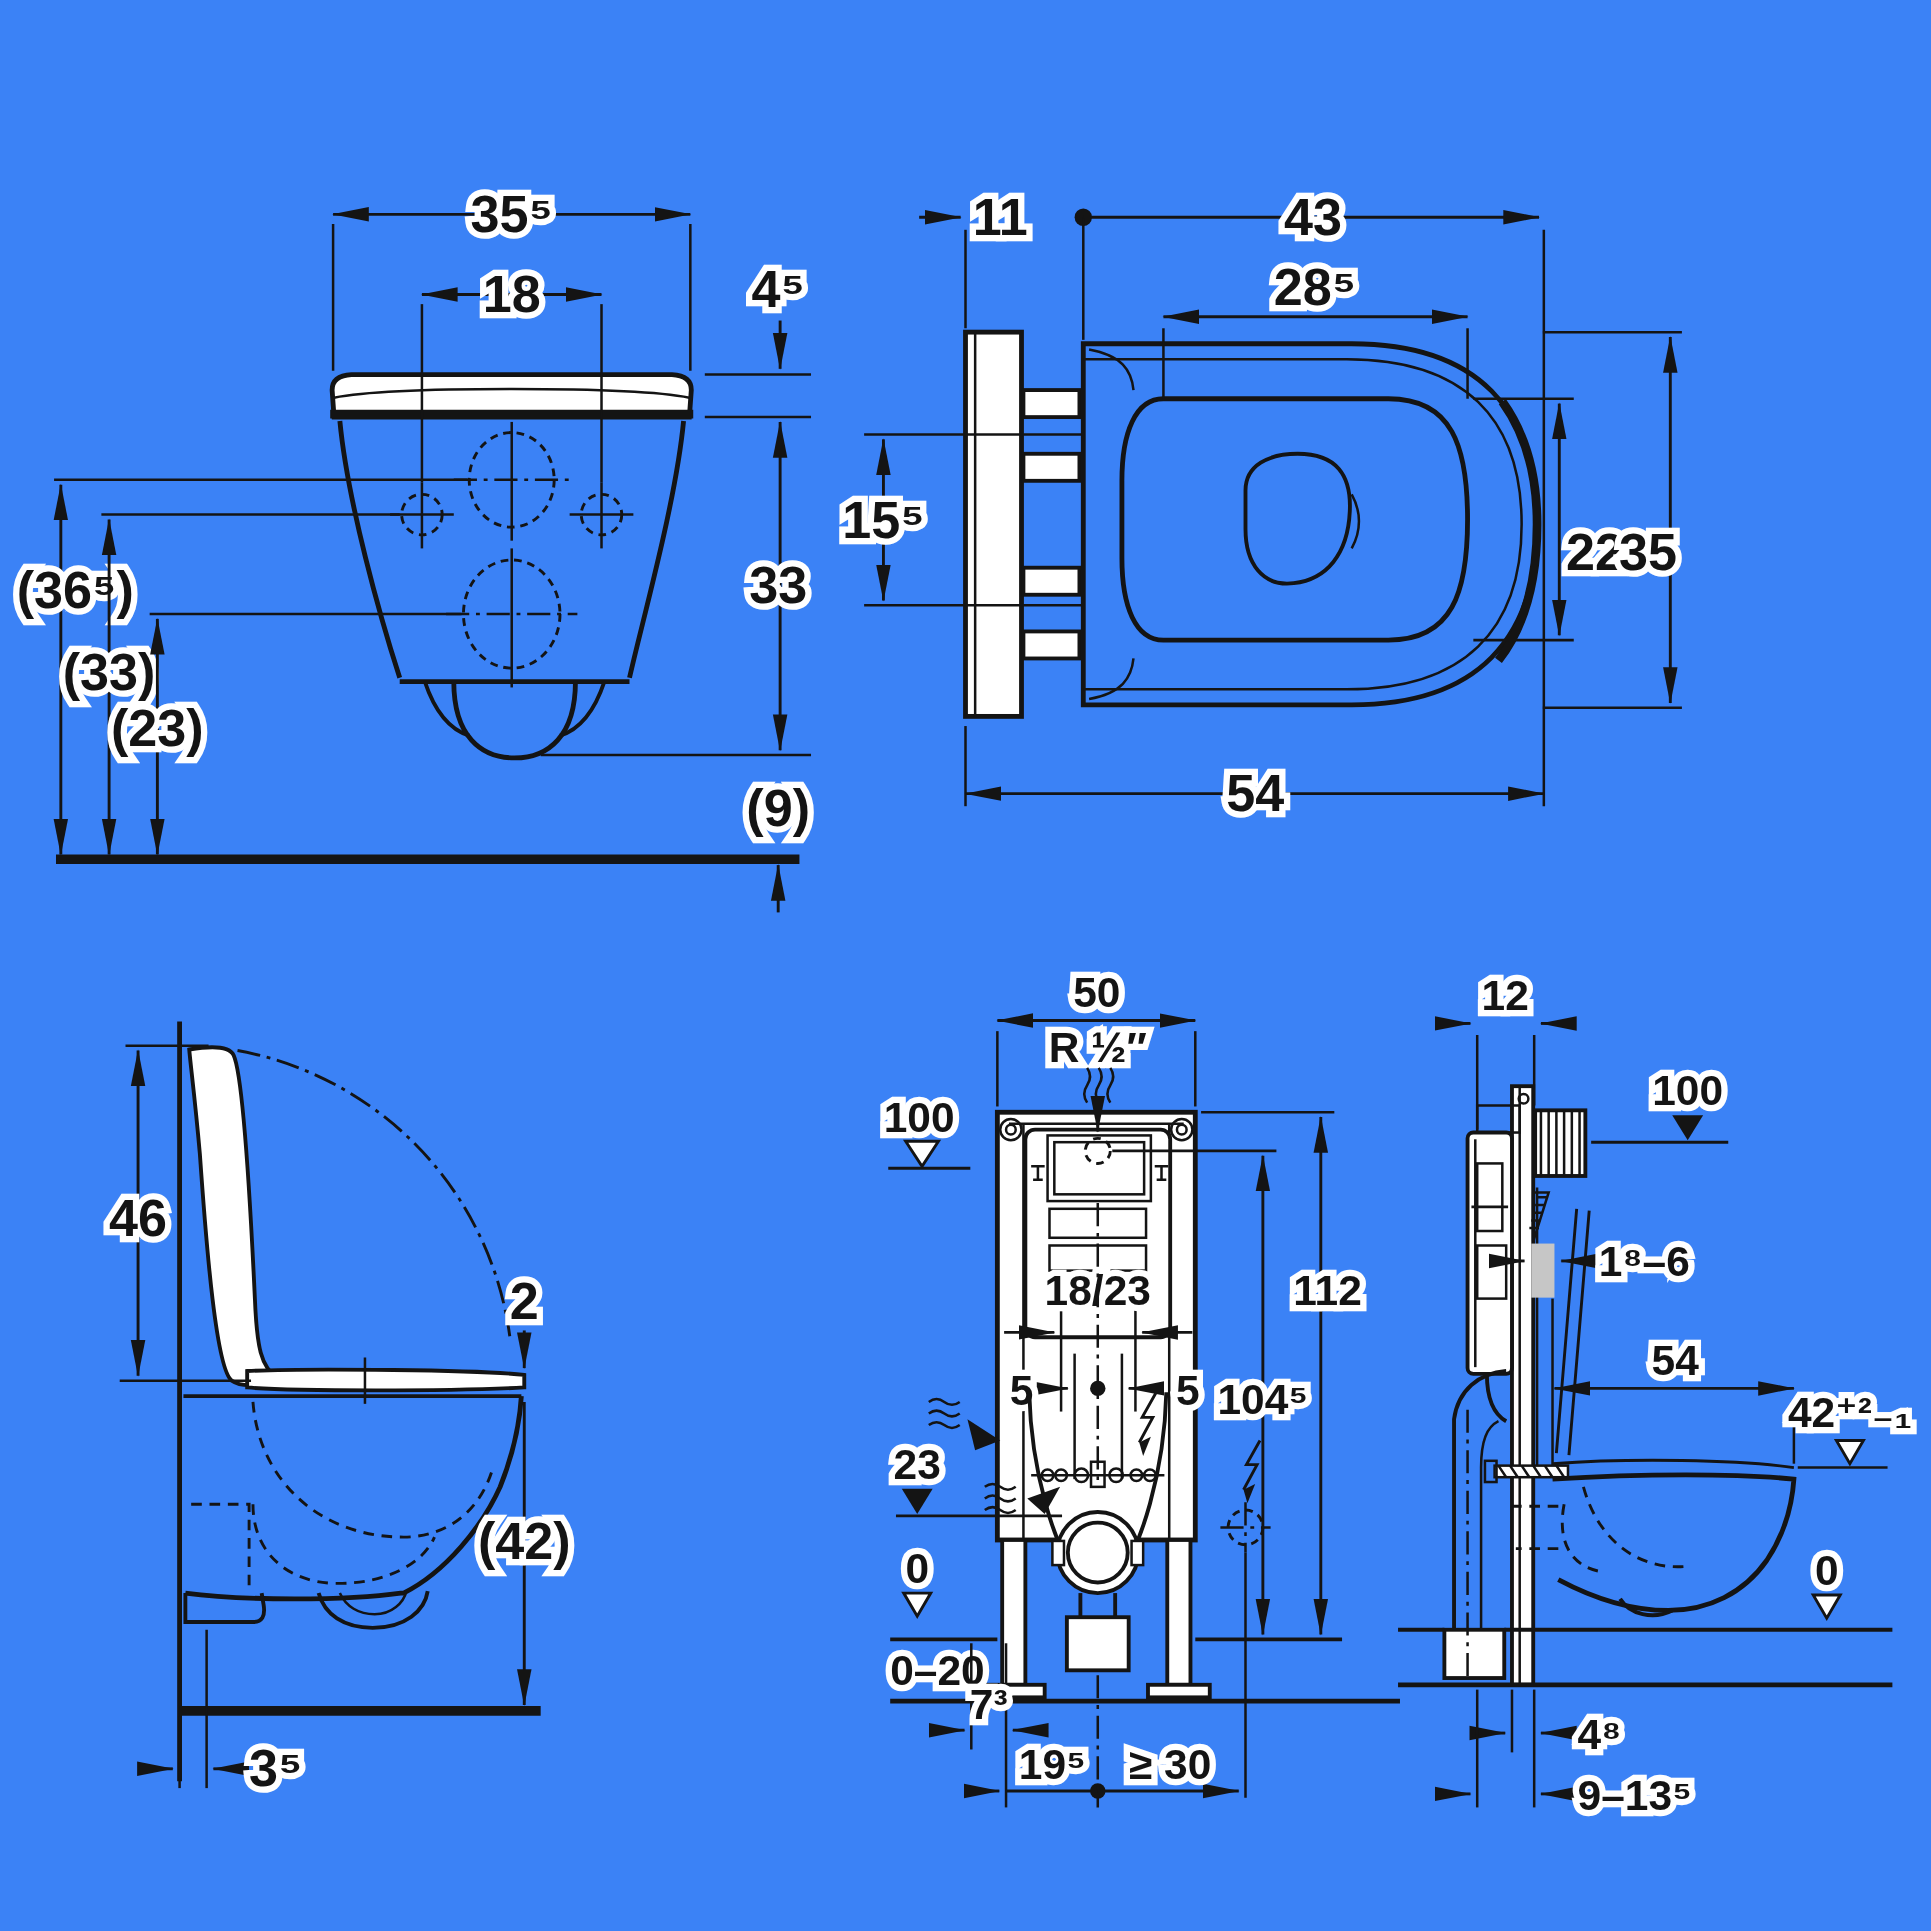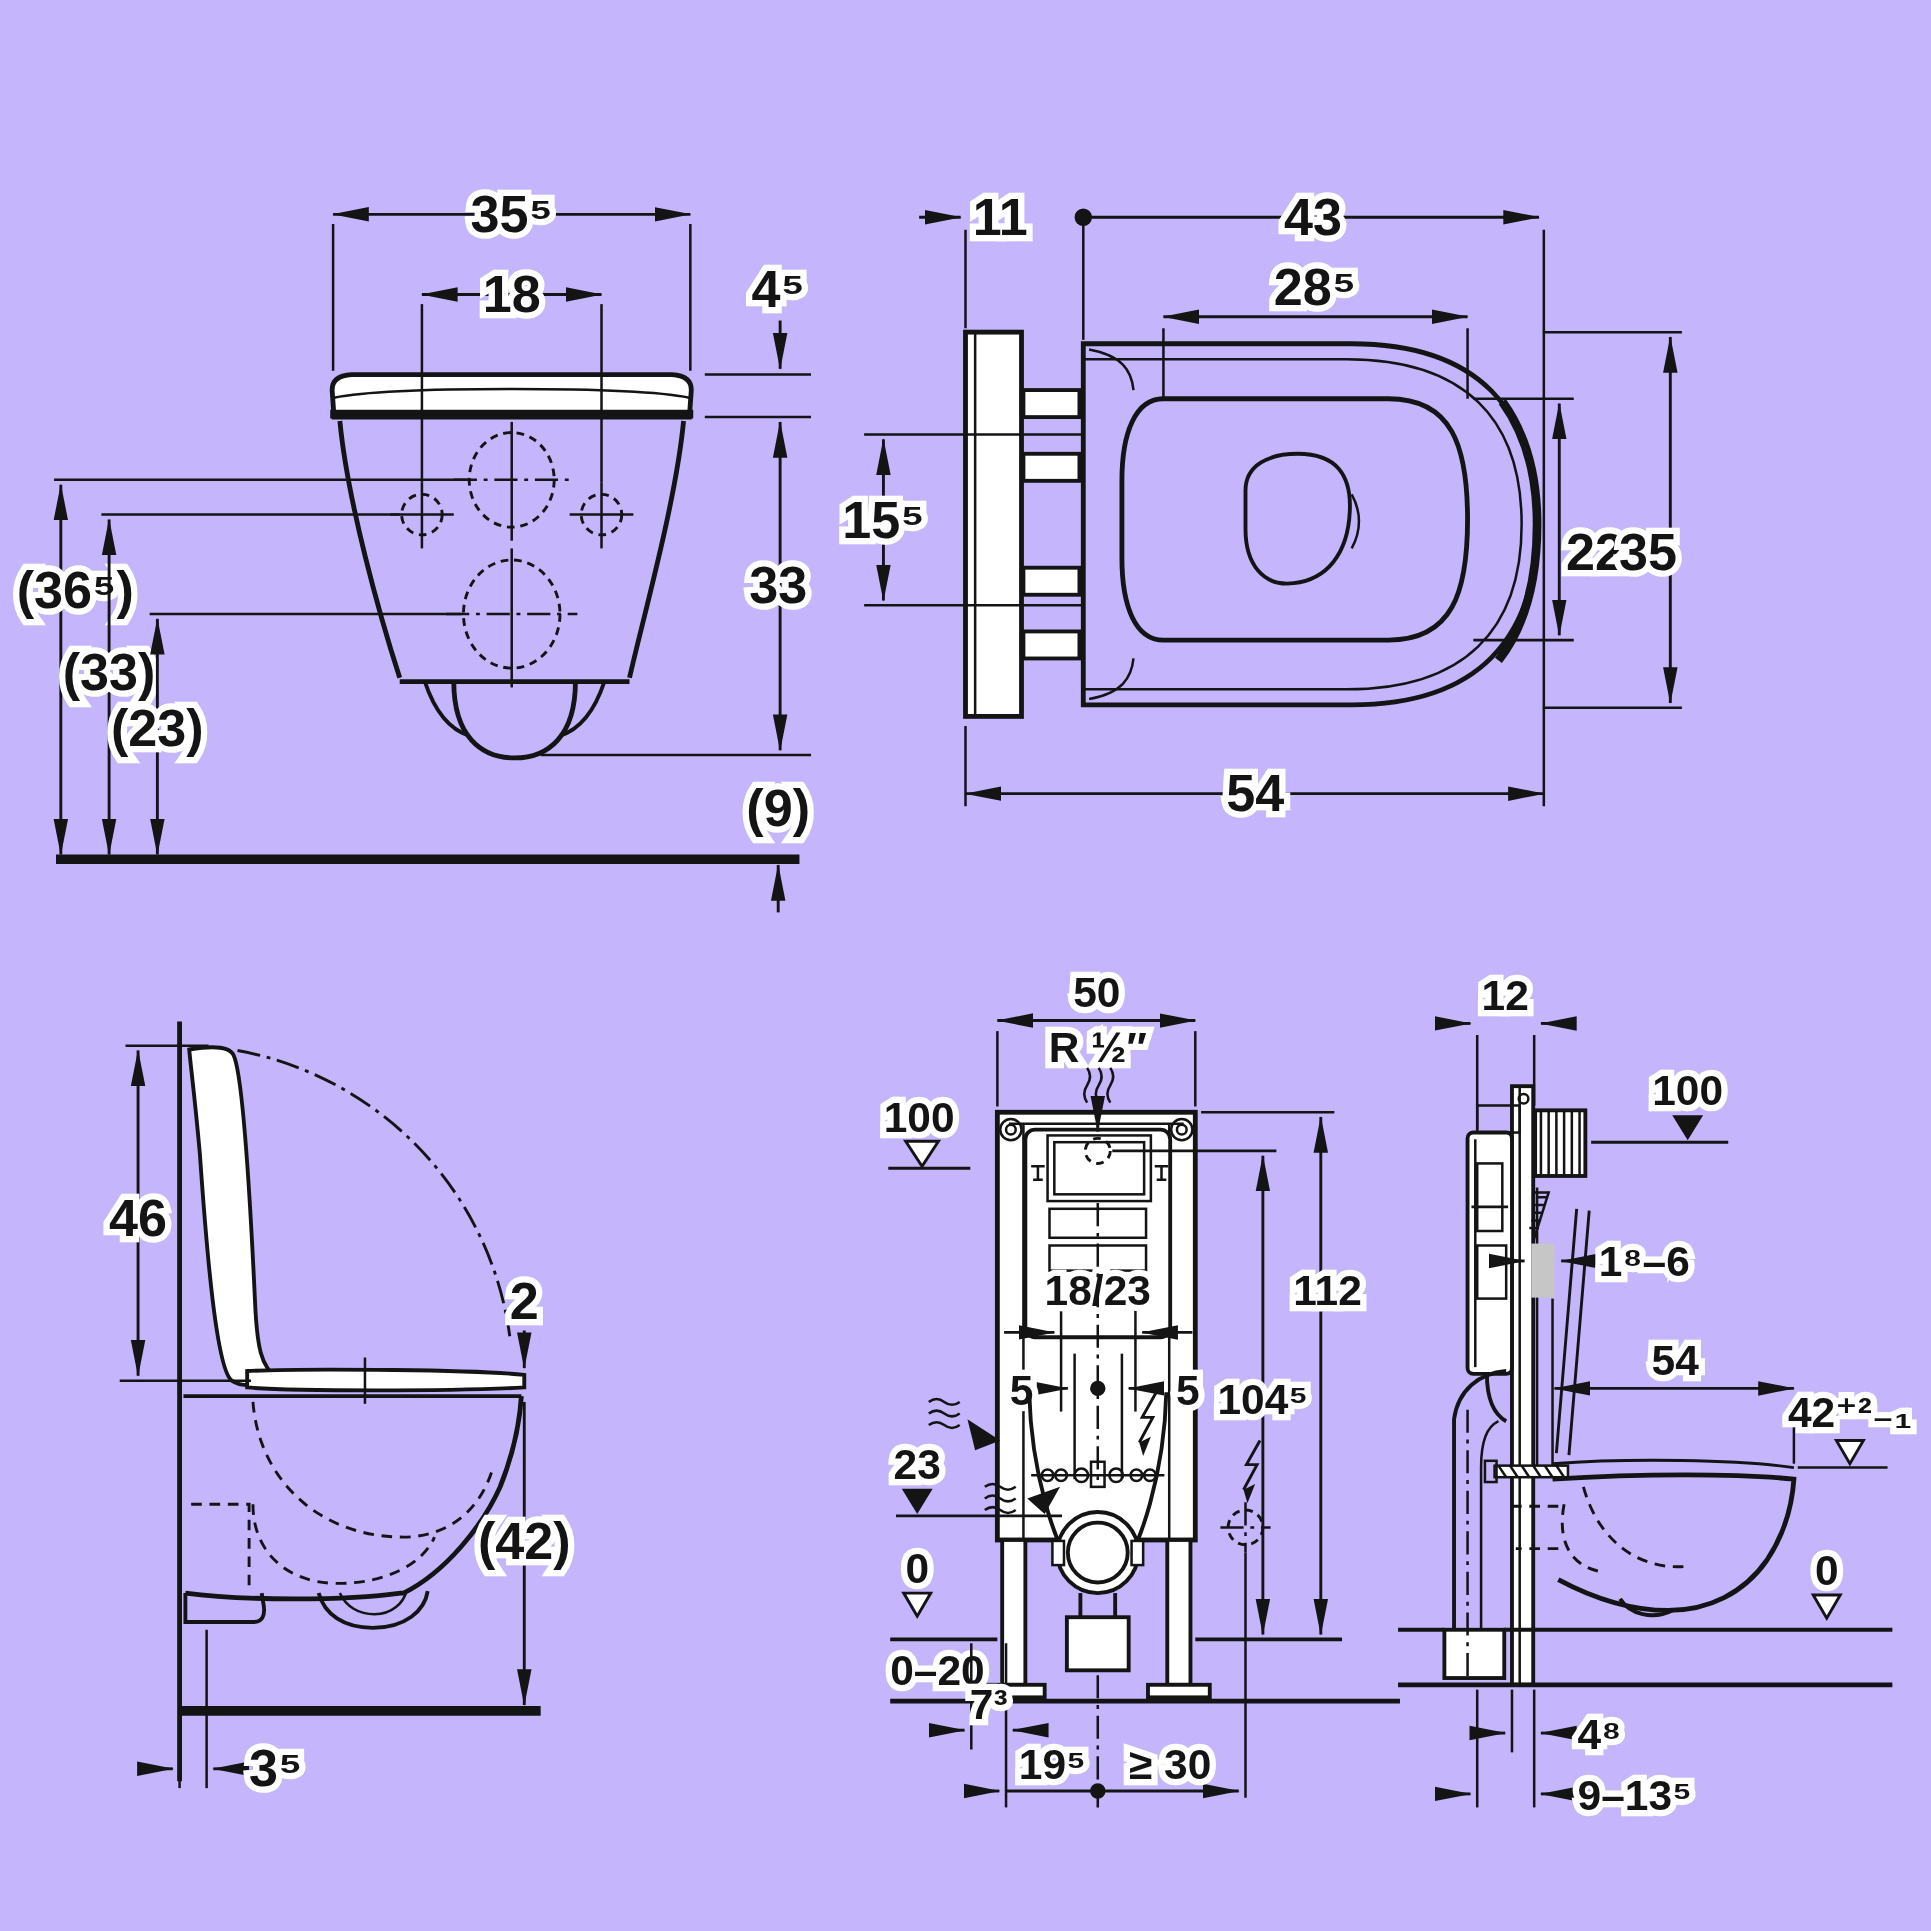--- a/index.html
+++ b/index.html
@@ -1,16 +1,16 @@
 <!DOCTYPE html>
 <html><head>
 <meta charset="utf-8">
 <style>
   html,body{margin:0;padding:0;background:#ffffff;}
-  .stage{width:1931px;height:1931px;position:relative;background:#c4b5fd;overflow:hidden;}
+  .stage{width:1931px;height:1931px;position:relative;background:#3b82f6;overflow:hidden;}
   svg{display:block;}
   text{
     font-family:"Liberation Sans","DejaVu Sans",sans-serif;
     fill:#141414;
     stroke:#ffffff;
     stroke-width:13px;
     paint-order:stroke;
     font-weight:bold;
   }
   .big{font-size:54px;}

